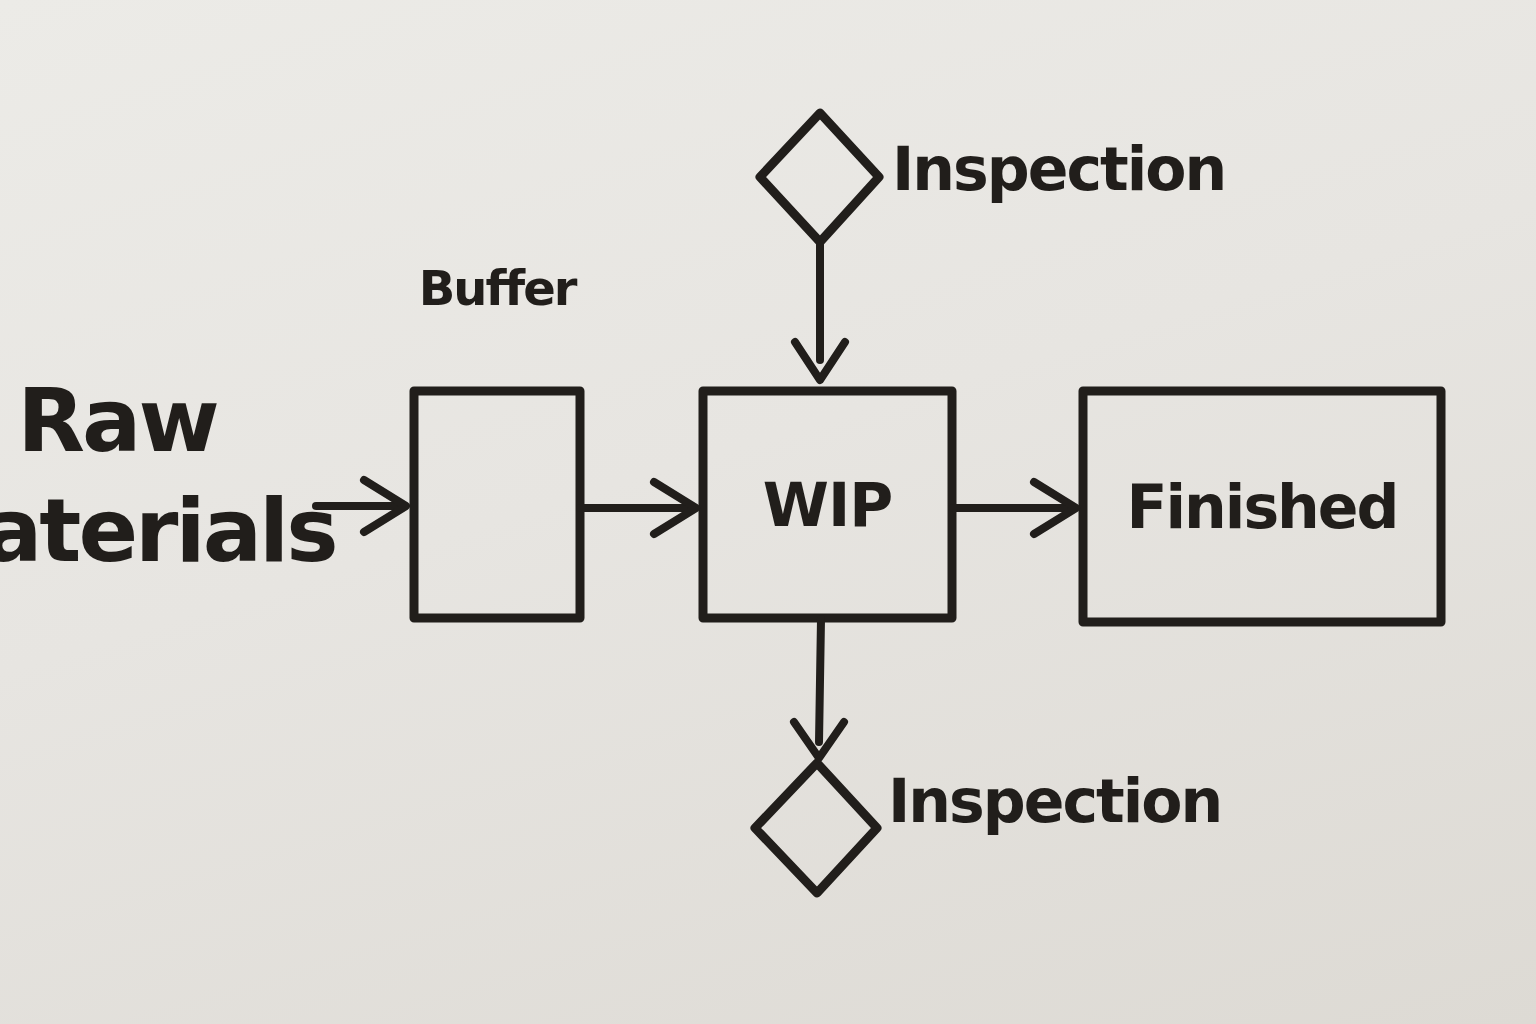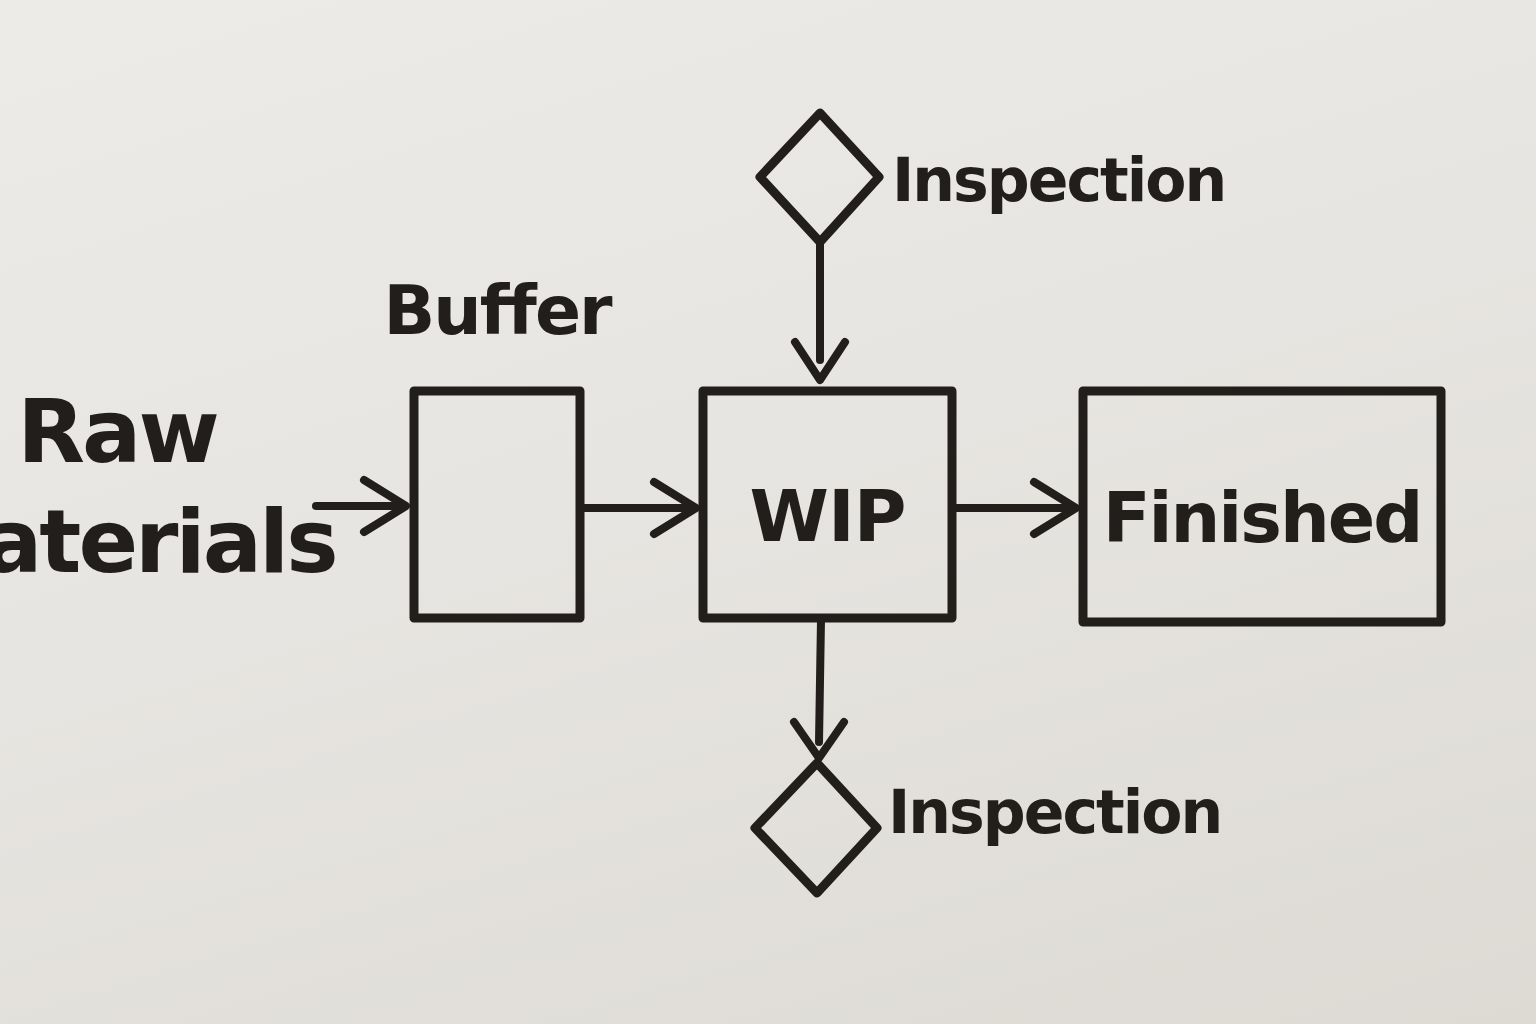--- a/index.html
+++ b/index.html
@@ -13,42 +13,41 @@
     background:linear-gradient(163deg,#ecebe7 0%,#e7e5e1 45%,#ddDAd4 100%);
     font-family:"DejaVu Sans",sans-serif;
     overflow:hidden;
   }
   svg.shapes{position:absolute;left:0;top:0;}
   .label{
     position:absolute;
     color:var(--ink);
     font-weight:bold;
     white-space:nowrap;
-    margin-top:11px;
   }
   .label-raw{
     left:-148px;top:366px;width:530px;
     text-align:center;
     font-size:88px;line-height:110px;letter-spacing:-3px;
   }
   .label-buffer{
     left:337px;top:260px;width:320px;
     text-align:center;
-    font-size:68px;letter-spacing:-2px;
+    font-size:48px;letter-spacing:-2px;
   }
   .label-wip{
     left:703px;top:391px;width:249px;height:227px;
     display:flex;align-items:center;justify-content:center;
-    font-size:72px;letter-spacing:-1px;
+    font-size:60px;letter-spacing:-1px;
   }
   .label-fg{
     left:1083px;top:391px;width:358px;height:231px;
     display:flex;align-items:center;justify-content:center;
     text-align:center;
-    font-size:70px;line-height:90px;letter-spacing:-2px;
+    font-size:60px;line-height:90px;letter-spacing:-2px;
   }
   .label-inspection-top{
     left:892px;top:134px;
     font-size:60px;letter-spacing:-2px;
   }
   .label-inspection-bottom{
     left:888px;top:766px;
     font-size:60px;letter-spacing:-2px;
   }
 </style>

